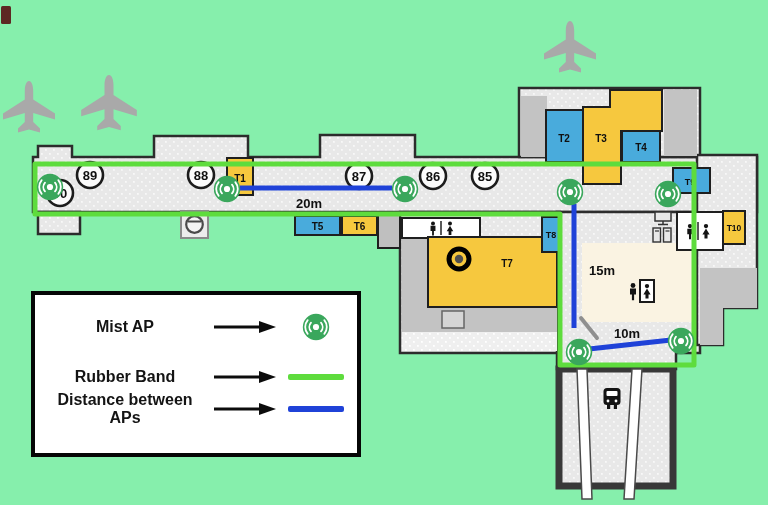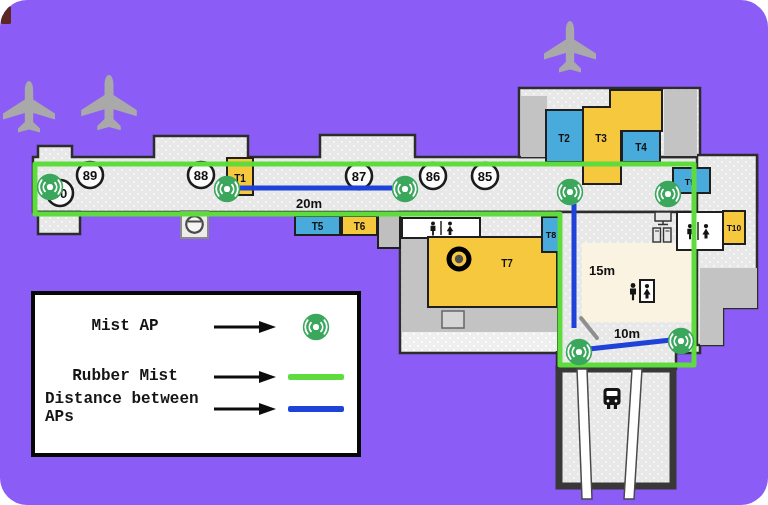--- a/index.html
+++ b/index.html
@@ -1,27 +1,27 @@
 <!DOCTYPE html>
 <html><head>
 <meta charset="utf-8">
 <style>
   html,body{margin:0;padding:0;background:#fff;}
-  .stage{position:relative;width:768px;height:505px;background:#8b5cf6;overflow:hidden;
-         font-family:"Liberation Sans",sans-serif;border-radius:27px;}
+  .stage{position:relative;width:768px;height:505px;background:#86efac;overflow:hidden;
+         font-family:"Liberation Sans",sans-serif;}
   .stage svg.map{position:absolute;left:0;top:0;}
   .lbl{font-family:"Liberation Sans",sans-serif;font-weight:700;fill:#101010;text-anchor:middle;}
   .f13{font-size:13px}.f10{font-size:10px}.f9{font-size:9px}.f85{font-size:8.5px}
   .dist{font-size:13px}
   .legend{position:absolute;left:31px;top:291px;width:330px;height:166px;
           border:4px solid #060606;background:#ffffff;box-sizing:border-box;}
   .legend-row{position:absolute;left:10px;width:302px;display:grid;
               grid-template-columns:160px 80px 62px;align-items:center;justify-items:center;}
   .lr1{top:12px;height:40px}.lr2{top:62px;height:40px}.lr3{top:88px;height:52px}
-  .legend-label{font-weight:700;font-size:16px;color:#141414;line-height:1.12;font-family:Liberation Mono, monospace;}
+  .legend-label{font-weight:700;font-size:16px;color:#141414;text-align:center;line-height:1.12;}
 </style>
 </head>
 <body>
 
 <div class="stage">
 
 <svg class="map" width="768" height="505" viewBox="0 0 768 505">
   <defs>
     <pattern id="dots" width="8" height="8" patternUnits="userSpaceOnUse">
       <rect width="8" height="8" fill="#e8e8e8"></rect>
@@ -192,21 +192,21 @@
     <span class="legend-label">Mist AP</span>
     <svg width="66" height="16" viewBox="0 0 66 16">
       <line x1="2" y1="8" x2="48" y2="8" stroke="#0c0c0c" stroke-width="2.8"></line>
       <polygon points="47,2 64,8 47,14" fill="#0c0c0c"></polygon>
     </svg>
     <svg width="34" height="34" viewBox="-17 -17 34 34">
       <use href="#apsym" fill="#3aa75c"></use>
     </svg>
   </div>
   <div class="legend-row lr2">
-    <span class="legend-label">Rubber Mist</span>
+    <span class="legend-label">Rubber Band</span>
     <svg width="66" height="16" viewBox="0 0 66 16">
       <line x1="2" y1="8" x2="48" y2="8" stroke="#0c0c0c" stroke-width="2.8"></line>
       <polygon points="47,2 64,8 47,14" fill="#0c0c0c"></polygon>
     </svg>
     <svg width="58" height="10">
       <rect x="1" y="2" width="56" height="6" rx="2" fill="#5edc3d"></rect>
     </svg>
   </div>
   <div class="legend-row lr3">
     <span class="legend-label">Distance between APs</span>

